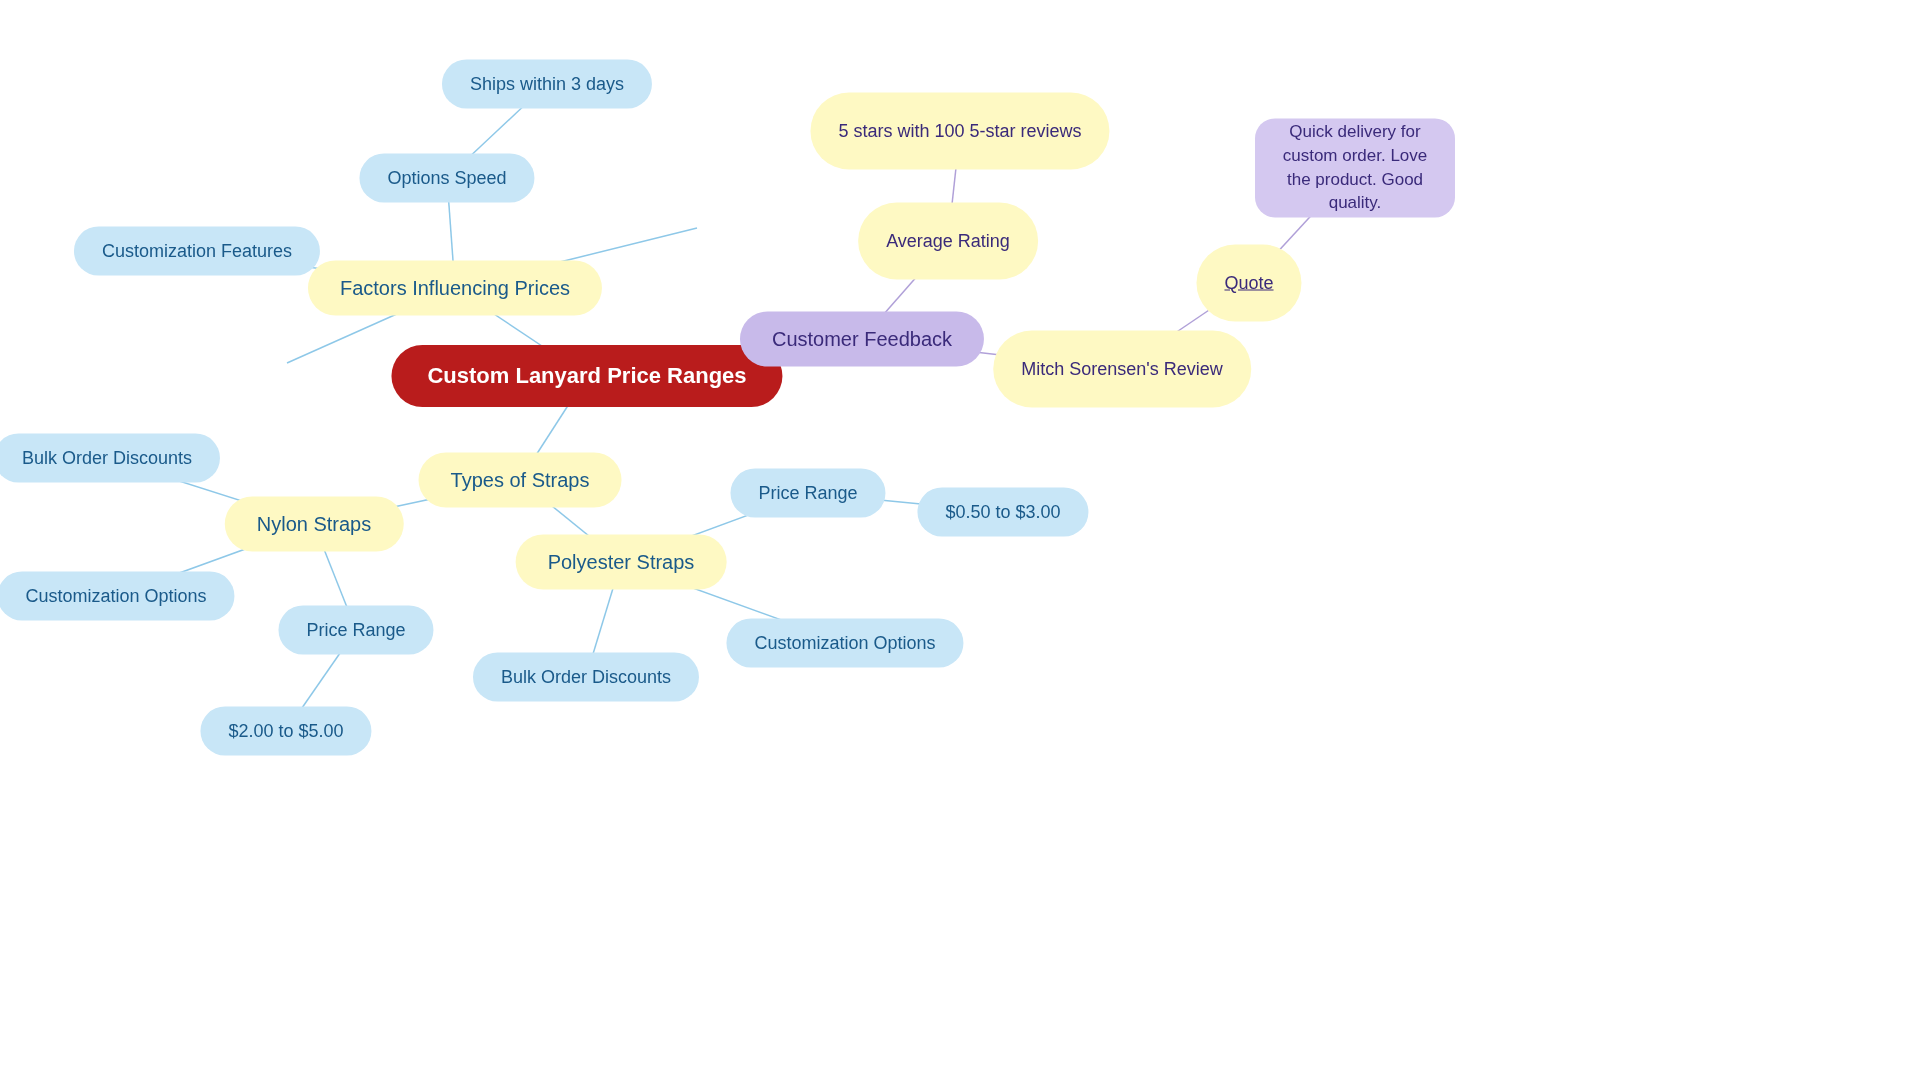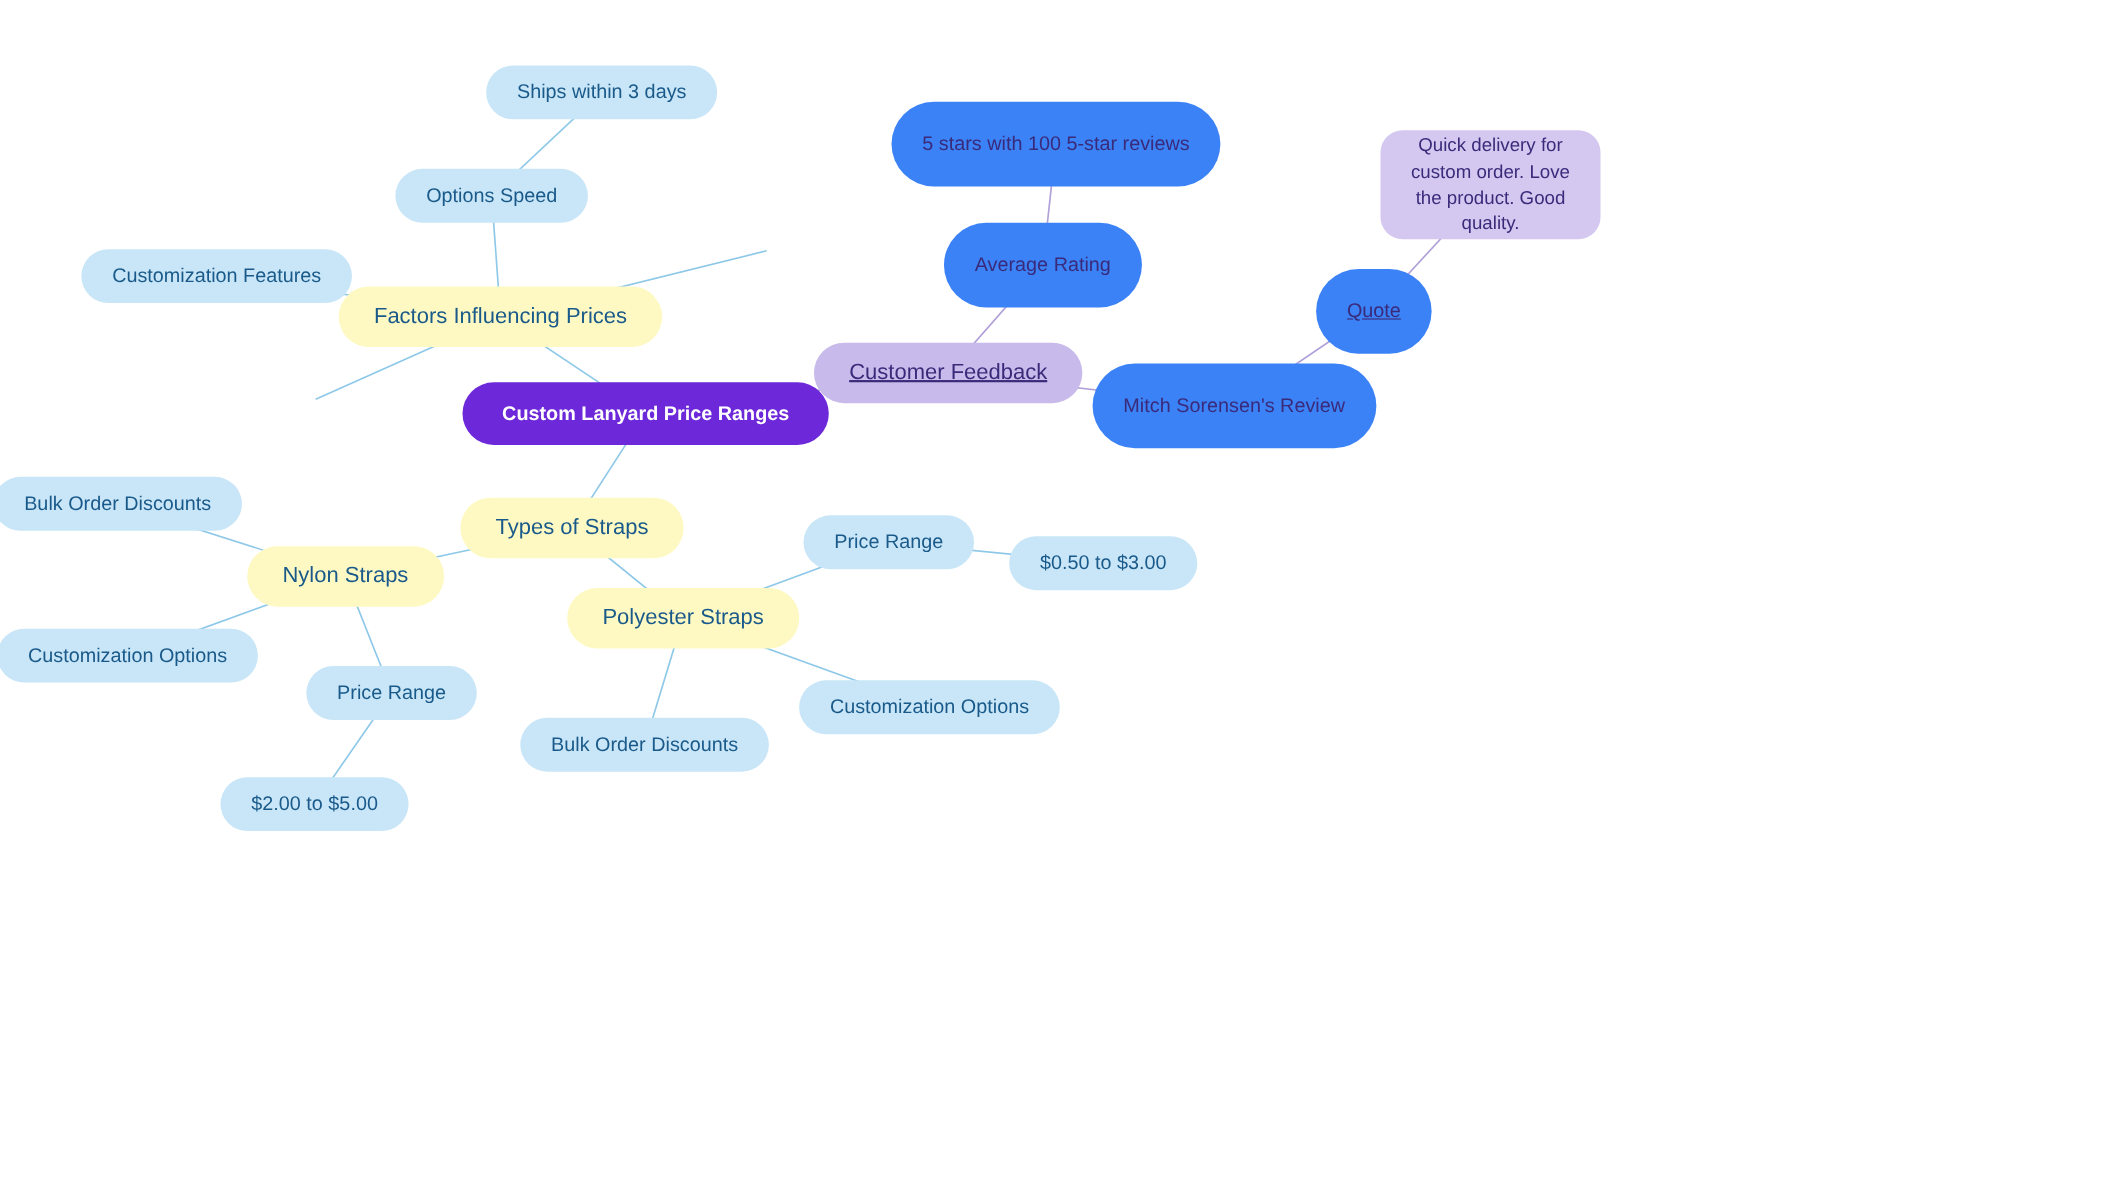--- a/index.html
+++ b/index.html
@@ -30,49 +30,48 @@
       display: flex;
       align-items: center;
       justify-content: center;
       text-align: center;
       font-size: 18px;
       font-weight: 500;
       cursor: pointer;
       transform: translate(-50%, -50%);
     }
     .node-center {
-      background: #6d28d9;
+      background: #b91c1c;
       color: #ffffff;
-      font-size: 18px;
+      font-size: 22px;
       font-weight: 600;
       padding: 18px 36px;
       border-radius: 50px;
     }
     .node-blue {
       background: #c8e6f7;
       color: #1a5a8a;
       padding: 14px 28px;
     }
     .node-blue-medium {
       background: #fef9c3;
       color: #1a5a8a;
       padding: 16px 32px;
       font-size: 20px;
     }
     .node-purple {
-      background: #3b82f6;
+      background: #fef9c3;
       color: #3a2a7a;
       padding: 28px 28px;
     }
     .node-purple-medium {
       background: #c8baea;
       color: #3a2a7a;
       padding: 16px 32px;
       font-size: 20px;
-      text-decoration: underline;
     }
     .node-quote {
       background: #d4c8f0;
       color: #3a2a7a;
       padding: 2px 24px;
       border-radius: 20px;
       font-size: 17px;
       max-width: 200px;
       line-height: 1.4;
       text-align: center;

